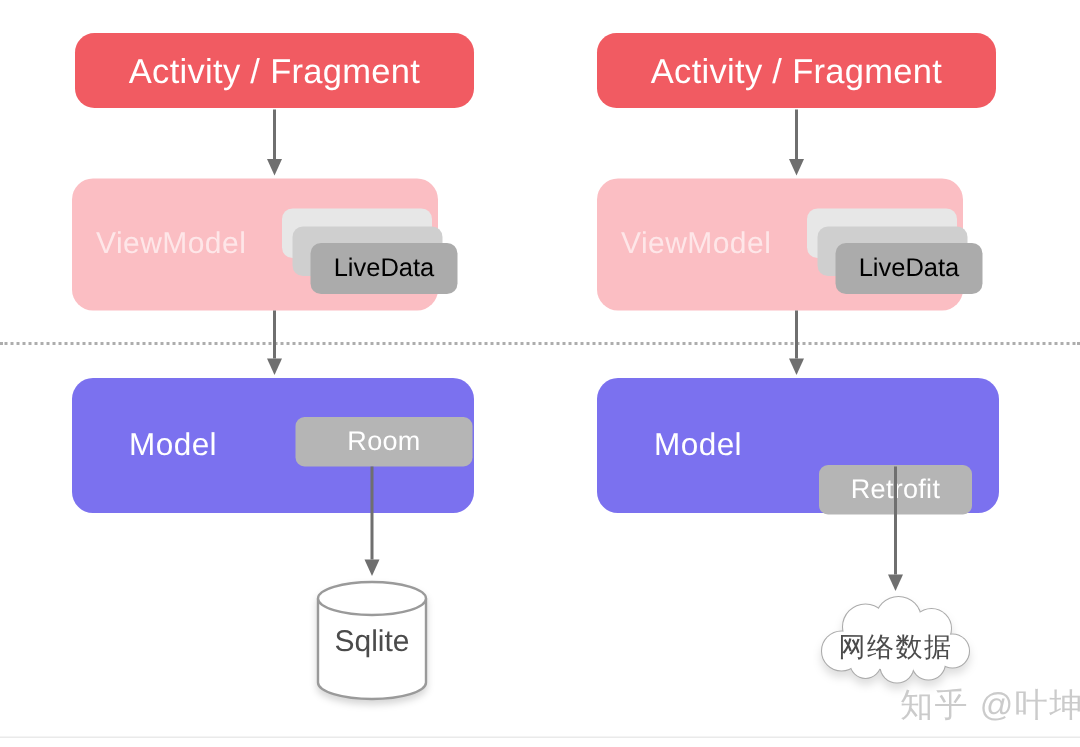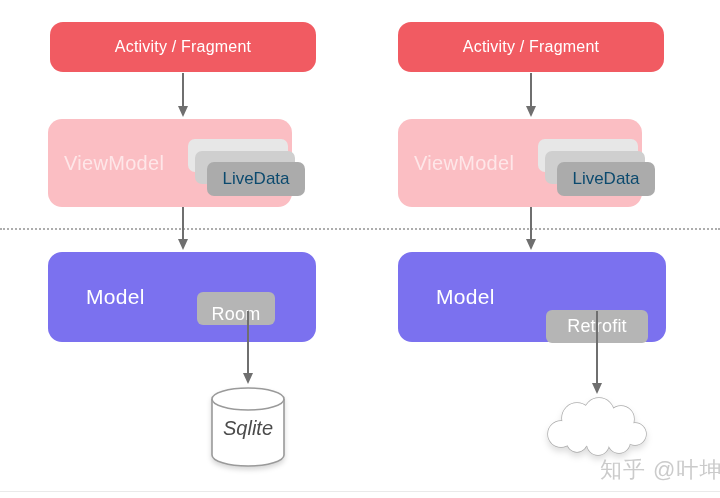--- a/index.html
+++ b/index.html
@@ -6,54 +6,54 @@
   body{
     width:720px;height:498px;position:relative;overflow:hidden;
     background:#ffffff;
     font-family:"Liberation Sans","DejaVu Sans",sans-serif;
     -webkit-font-smoothing:antialiased;
   }
 
   
   .box{position:absolute;border-radius:13px;display:flex;align-items:center;justify-content:center;}
   .box-activity{background:var(--activity-red,#F15B62);width:266px;height:50px;}
-  .box-activity span{color:#ffffff;font-size:16px;font-weight:500;letter-spacing:.2px;}
+  .box-activity span{color:#ffffff;font-size:23px;font-weight:500;letter-spacing:.2px;}
   .box-viewmodel{background:var(--viewmodel-pink,#FBBEC3);width:244px;height:88px;border-radius:14px;justify-content:flex-start;}
   .vm-label{position:absolute;left:16px;top:50%;transform:translateY(-50%);
     color:rgba(255,255,255,.62);font-size:20px;font-weight:500;letter-spacing:.3px;}
   .box-model{background:var(--model-purple,#7B71EF);width:268px;height:90px;border-radius:14px;justify-content:flex-start;}
   .model-label{position:absolute;left:38px;top:50%;transform:translateY(-50%);
     color:#ffffff;font-size:21px;font-weight:500;letter-spacing:.3px;}
 
   
   .card{position:absolute;width:100px;height:33px;border-radius:7px;}
   .card-back{background:var(--card-back-gray,#E7E7E7);}
   .card-mid{background:var(--card-mid-gray,#CFCFCF);}
   .card-front{background:var(--livedata-gray,#ABABAB);width:98px;height:34px;
     display:flex;align-items:center;justify-content:center;}
-  .card-front span{color:#0c4a6e;font-size:17px;font-weight:500;}
+  .card-front span{color:#000000;font-size:17px;font-weight:500;}
 
   
   .badge{position:absolute;background:var(--badge-gray,#B5B5B5);border-radius:6px;
     display:flex;align-items:center;justify-content:center;}
   .badge span{color:#fff;font-size:18px;font-weight:500;letter-spacing:.2px;}
 
   
   .arrow{position:absolute;width:0;}
   .arrow .shaft{position:absolute;left:-0.75px;top:0;width:1.5px;background:var(--arrow-gray,#747474);}
   .arrow .head{position:absolute;left:-5.5px;width:0;height:0;
     border-left:5.5px solid transparent;border-right:5.5px solid transparent;
     border-top:11px solid var(--arrow-gray,#6B6B6B);}
 
   
   .dotted{position:absolute;left:0;right:0;top:228px;height:0;
     border-top:2px dotted var(--dotted-gray,#ADADAD);}
 
   
-  .shape-wrap{position:absolute;font-style:italic;}
+  .shape-wrap{position:absolute;}
   .shape-wrap svg{display:block;}
   .cyl-shadow{filter:drop-shadow(0 3px 2.5px rgba(0,0,0,.16));}
   .cloud-shadow{filter:drop-shadow(0 4px 3px rgba(0,0,0,.13));}
   .shape-label{position:absolute;left:0;right:0;text-align:center;
     color:var(--text-dark,#4B4B4B);}
   .sqlite-label{top:31px;font-size:20px;}
   .cloud-label{top:23px;font-size:18px;font-weight:500;letter-spacing:1px;}
 
   .watermark{position:absolute;left:600px;top:455px;font-size:22px;
     color:var(--watermark-gray,#CBCBCB);letter-spacing:1px;white-space:nowrap;}
@@ -86,21 +86,21 @@
   </div>
 
   <div class="arrow" style="left:183px;top:207px;">
     <i class="shaft" style="height:32px;"></i>
       <i class="head" style="top:32px;"></i>
   </div>
 
   <div class="box box-model" style="left:48px;top:252px;">
     <span class="model-label">Model</span>
   </div>
-  <div class="badge" style="left:197px;top:292px;width:78px;height:33px;align-items:flex-end;">
+  <div class="badge" style="left:197px;top:278px;width:118px;height:33px;">
     <span>Room</span>
   </div>
 
   <div class="arrow" style="left:248px;top:311px;">
     <i class="shaft" style="height:62px;"></i>
       <i class="head" style="top:62px;"></i>
   </div>
 
   <div class="shape-wrap" style="left:210px;top:386px;width:76px;height:82px;">
     <svg class="cyl-shadow" viewBox="0 0 76 82" width="76" height="82">
@@ -162,18 +162,19 @@
           <circle cx="36" cy="22" r="15"></circle>
         <circle cx="58" cy="17" r="15"></circle>
           <circle cx="80" cy="23" r="13"></circle>
         <circle cx="94" cy="38" r="11"></circle>
           <circle cx="78" cy="46" r="11"></circle>
         <circle cx="57" cy="48" r="11"></circle>
           <circle cx="36" cy="46" r="10"></circle>
         <ellipse cx="56" cy="35" rx="28" ry="16"></ellipse>
       </g>
     </svg>
+    <span class="shape-label cloud-label">网络数据</span>
   </div>
 
   <div class="watermark">知乎 @叶坤</div>
   <div class="bottom-line"></div>
 
 </div>
 
 </body></html>

